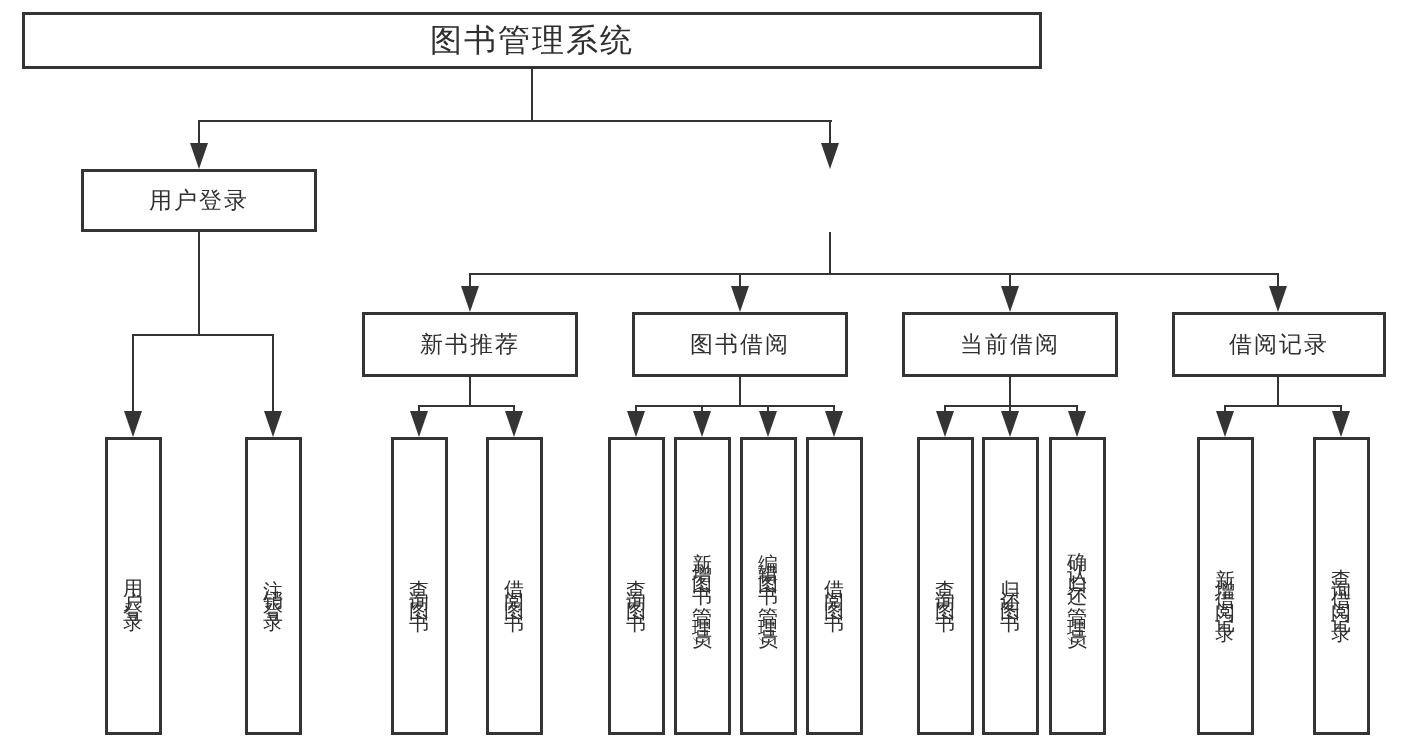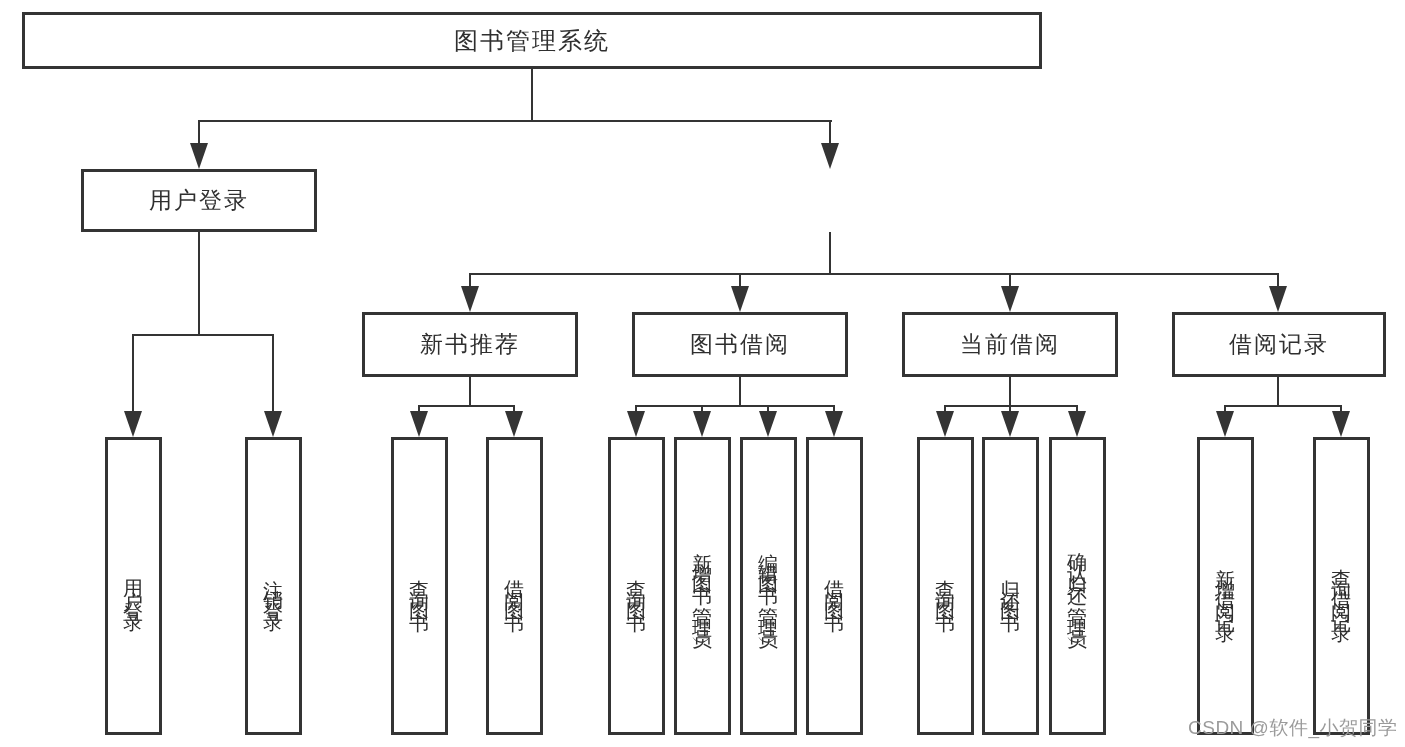--- a/index.html
+++ b/index.html
@@ -11,21 +11,21 @@
   html,body{margin:0;padding:0;background:var(--background);}
   .canvas{
     position:relative;width:1405px;height:747px;background:var(--background);
     overflow:hidden;font-family:"Liberation Sans","DejaVu Sans",sans-serif;color:var(--text);
   }
   .box{
     position:absolute;box-sizing:border-box;border:3px solid var(--line);
     background:var(--background);display:flex;align-items:center;justify-content:center;
     font-size:23px;letter-spacing:2px;color:var(--text);white-space:nowrap;
   }
-  .box.root{font-size:24px;}
+  .box.root{font-size:32px;}
   .leaf{
     position:absolute;box-sizing:border-box;border:3px solid var(--line);
     background:var(--background);display:flex;align-items:center;justify-content:center;
     top:437px;width:57px;height:298px;
   }
   .leaf span{
     writing-mode:vertical-rl;text-orientation:mixed;
     font-size:20px;letter-spacing:11px;color:var(--text);line-height:1;
   }
   .hline,.vline{position:absolute;background:var(--line);}
@@ -147,15 +147,14 @@
   <div class="leaf" style="left:1049px;">
     <span>确认归还（管理员）</span>
   </div>
   <div class="leaf" style="left:1197px;">
     <span>新增借阅记录</span>
   </div>
   <div class="leaf" style="left:1313px;">
     <span>查询借阅记录</span>
   </div>
 
-  <div class="watermark">CSDN @软件_小贺同学</div>
 
 </div>
 
 </body></html>

